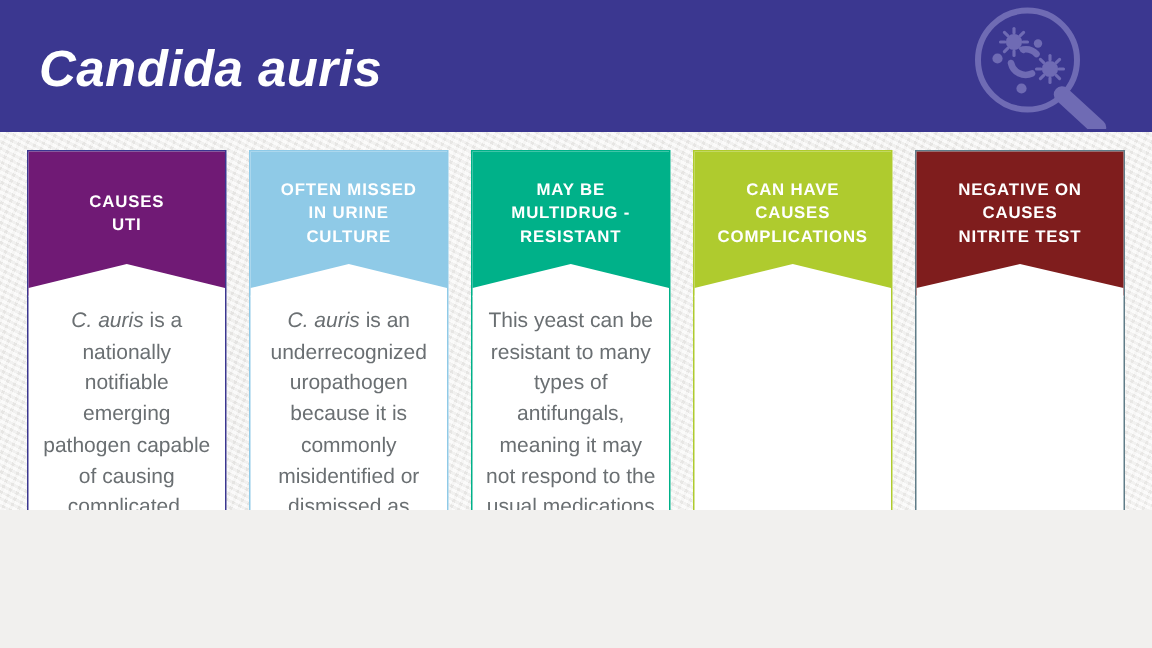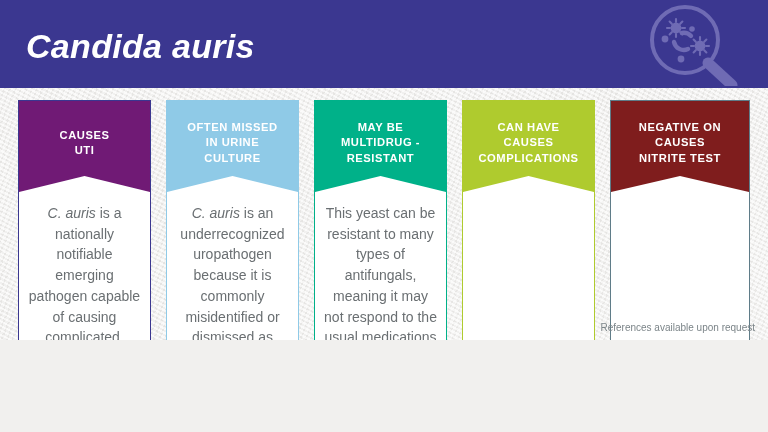--- a/index.html
+++ b/index.html
@@ -308,15 +308,14 @@
 
   <div class="node" style="left:684px;">
     <svg viewBox="0 0 37 37" width="37" height="37">
       <circle cx="18.5" cy="18.5" r="16.5" fill="#ffffff" stroke="#5f7c88" stroke-width="3.4"></circle>
       <circle cx="18.5" cy="18.5" r="9.5" fill="none" stroke="#5f7c88" stroke-width="1.8"></circle>
       <circle cx="18.5" cy="18.5" r="6.2" fill="none" stroke="#5f7c88" stroke-width="1.4"></circle>
       <line x1="14.3" y1="18.5" x2="22.7" y2="18.5" stroke="#5f7c88" stroke-width="2" stroke-linecap="round"></line>
     </svg>
   </div>
 
-  <div id="footer-note">References available upon request</div>
 
 </div>
 
 </body></html>

